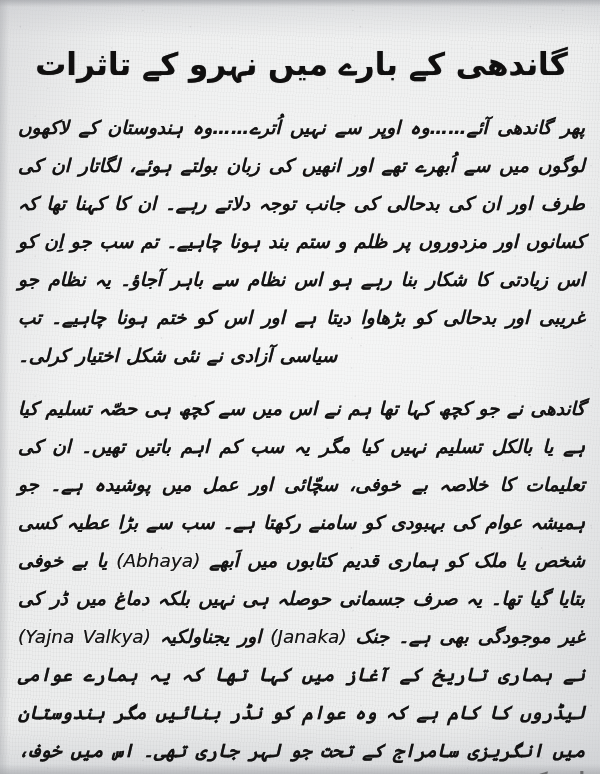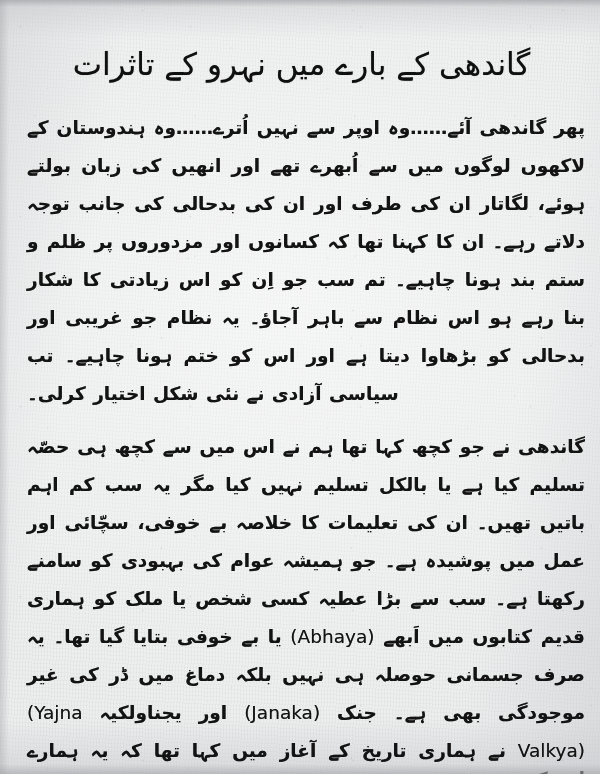--- a/index.html
+++ b/index.html
@@ -73,21 +73,21 @@
   .content {
     position: relative;
     z-index: 2;
     padding: 0 15px 0 18px;
   }
 
   .doc-title {
     text-align: center;
     font-family: "DejaVu Sans", "Liberation Sans", sans-serif;
     font-size: 31px;
-    font-weight: 400;
+    font-weight: 700;
     color: #100f0f;
     line-height: 1.45;
     margin: 0;
     padding-top: 42px;
     padding-bottom: 6px;
     letter-spacing: 0.2px;
     text-shadow: 0 0 0.7px rgba(0,0,0,0.55);
   }
 
   .body-text {
@@ -95,23 +95,24 @@
   }
 
   .para {
     font-family: "DejaVu Sans", "Liberation Sans", sans-serif;
     font-size: 18.5px;
     font-weight: 600;
     color: #141313;
     line-height: 38px;
     text-align: justify;
     text-align-last: left;
-    margin: 0 0 15px 9px;
+    margin: 0 0 15px 0;
     word-spacing: 1px;
     text-shadow: 0 0 0.55px rgba(0,0,0,0.5);
+    font-style: italic;
   }
 
   .para .latin {
     font-family: "DejaVu Sans", "Liberation Sans", sans-serif;
     font-weight: 500;
     direction: ltr;
     unicode-bidi: isolate;
   }
 
   

